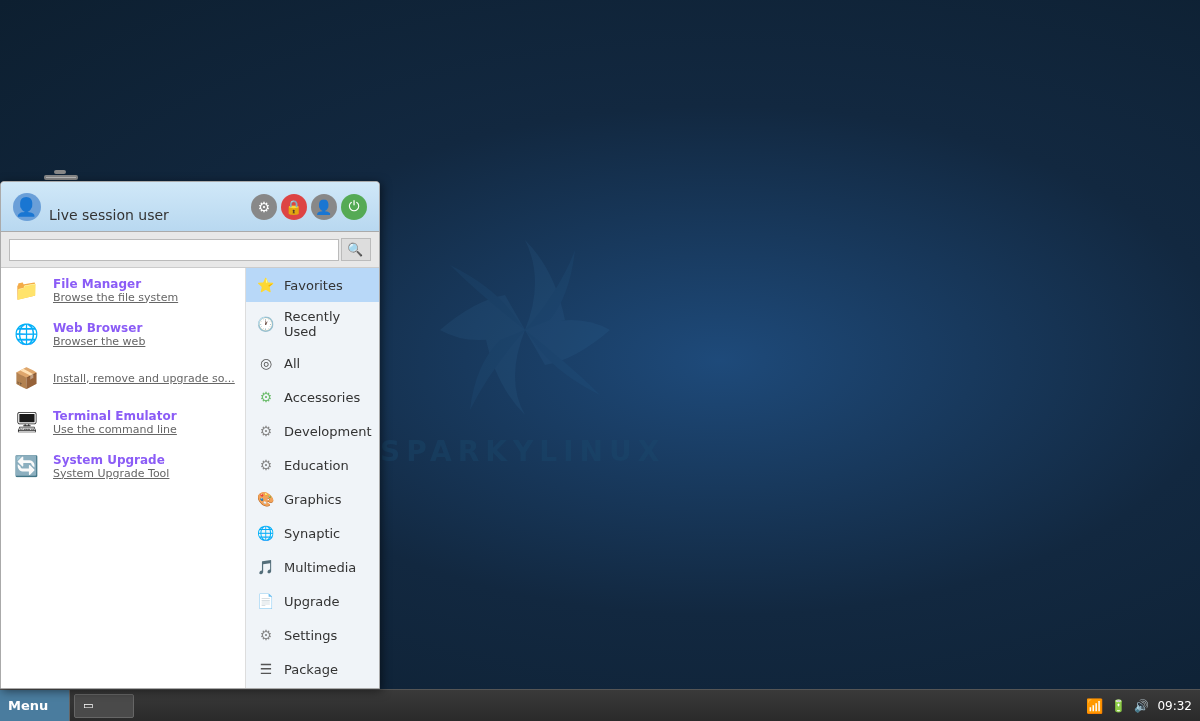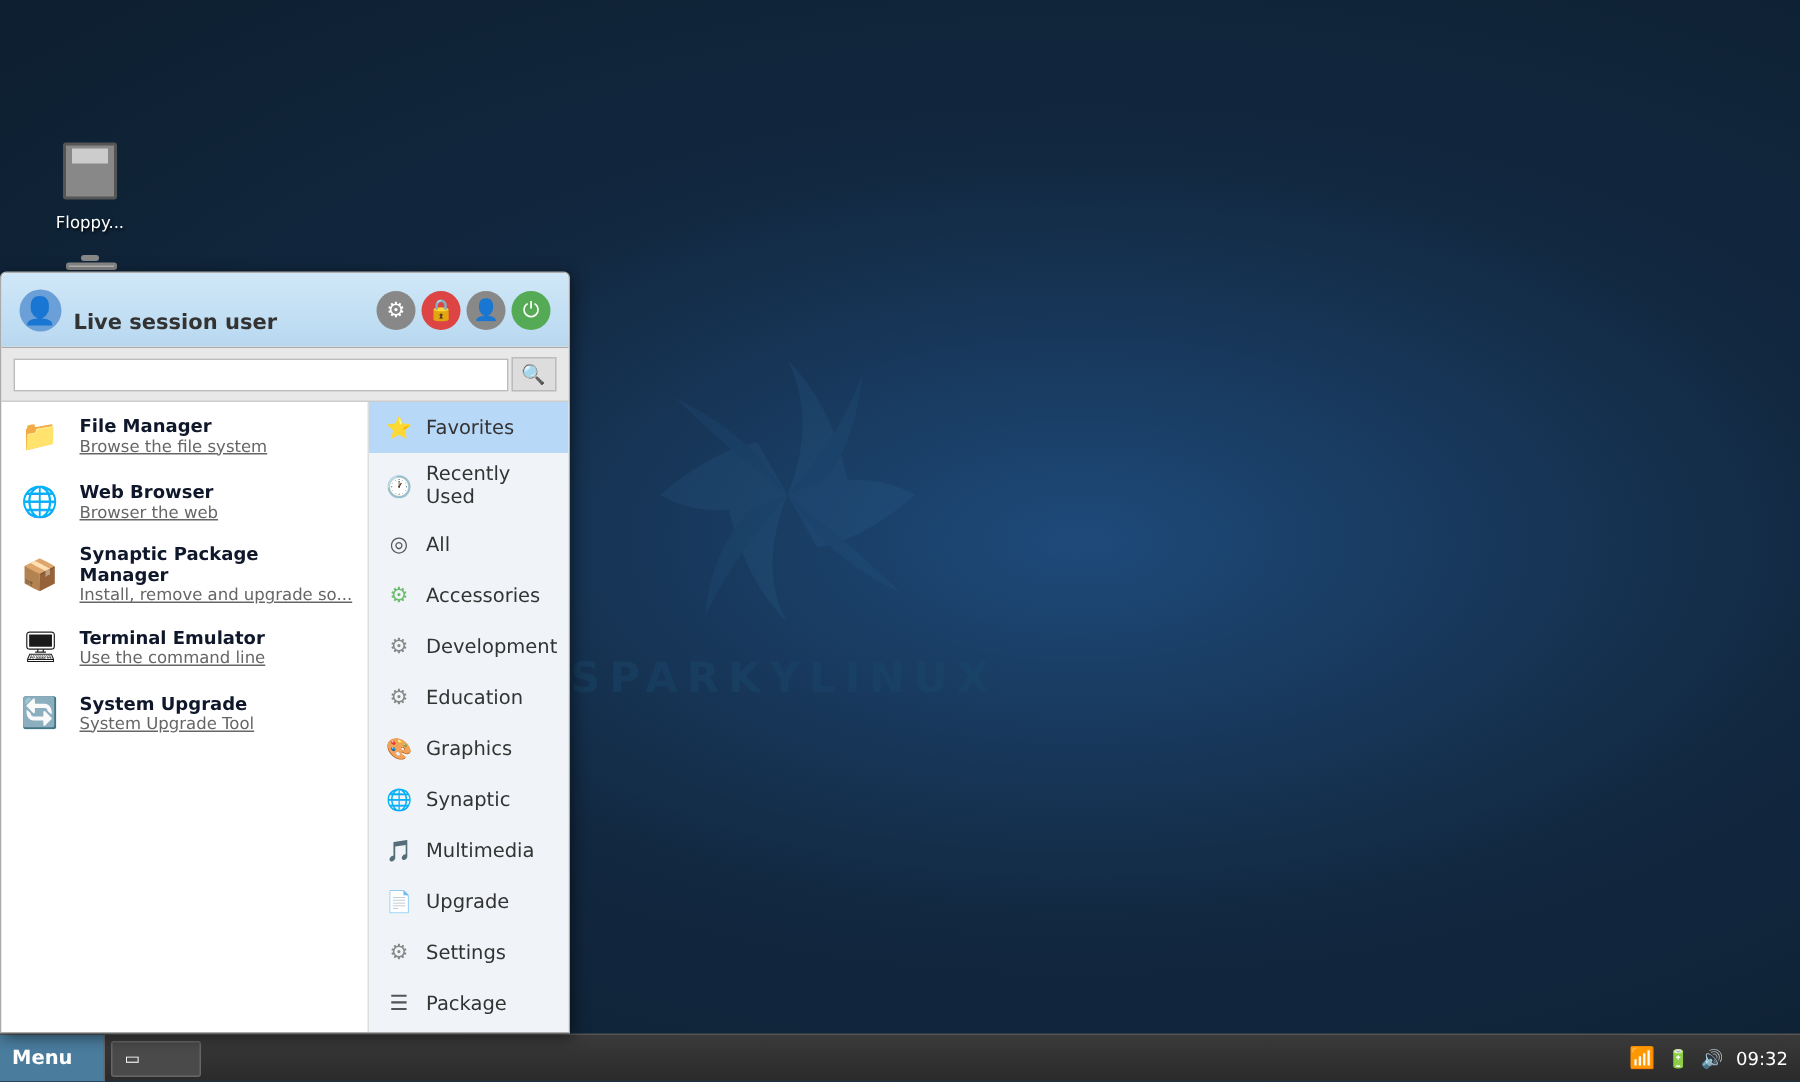--- a/index.html
+++ b/index.html
@@ -157,21 +157,21 @@
       background: #6a9fd8;
       display: flex;
       align-items: center;
       justify-content: center;
       font-size: 18px;
       color: white;
     }
 
     .user-name {
       font-size: 14px;
-      font-weight: bold;
+      font-weight: normal;
       color: #333;
       flex: 1;
       margin-top: 17px;
     }
 
     .header-icons {
       display: flex;
       gap: 4px;
     }
 
@@ -251,21 +251,21 @@
     }
 
     .app-info {
       display: flex;
       flex-direction: column;
     }
 
     .app-name {
       font-size: 12px;
       font-weight: bold;
-      color: #0f172a;
+      color: #8b5cf6;
     }
 
     .app-desc {
       font-size: 11px;
       color: #666;
       text-decoration: underline;
     }
 
     
     .menu-categories {
@@ -415,26 +415,20 @@
       <path d="M110,110 Q145,70 160,30 Q155,75 135,100 Z" fill="#2a6a9a"></path>
       <path d="M110,110 Q155,145 185,175 Q145,155 125,130 Z" fill="#2a6a9a"></path>
       <path d="M110,110 Q75,150 55,190 Q60,145 85,120 Z" fill="#2a6a9a"></path>
       <path d="M110,110 Q65,75 35,45 Q75,65 95,90 Z" fill="#2a6a9a"></path>
     </g>
   </svg>
 
   <div class="sparky-text">SPARKYLINUX</div>
 
 
-  <div class="desktop-icon icon-floppy" style="top:90px;left:20px;">
-    <div class="icon-img">
-      <div class="floppy-shape"></div>
-    </div>
-    <span>Floppy...</span>
-  </div>
 
   <div class="desktop-icon icon-trash" style="top:165px;left:20px;">
     <div class="icon-img">
       <div class="trash-shape">
         <div class="trash-handle"></div>
         <div class="trash-lid"></div>
         <div class="trash-body"></div>
       </div>
     </div>
     <span>Trash</span>
@@ -474,21 +468,20 @@
           <div class="app-icon app-blue">🌐</div>
           <div class="app-info">
             <span class="app-name">Web Browser</span>
             <span class="app-desc">Browser the web</span>
           </div>
         </div>
 
         <div class="app-item">
           <div class="app-icon app-orange">📦</div>
           <div class="app-info">
-            <span class="app-name">Synaptic Package Manager</span>
             <span class="app-desc">Install, remove and upgrade so...</span>
           </div>
         </div>
 
         <div class="app-item">
           <div class="app-icon app-dark">🖥</div>
           <div class="app-info">
             <span class="app-name">Terminal Emulator</span>
             <span class="app-desc">Use the command line</span>
           </div>

